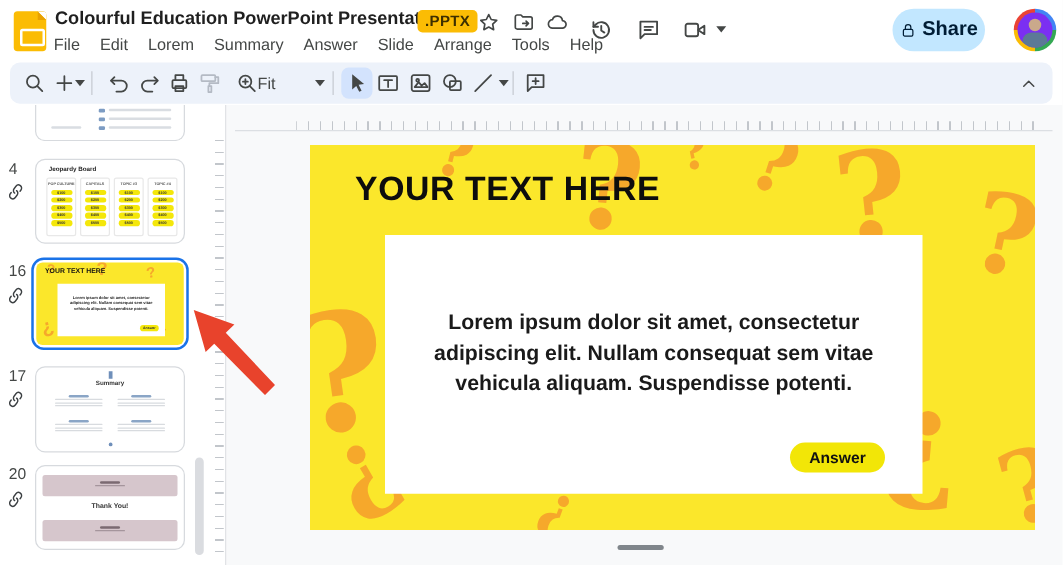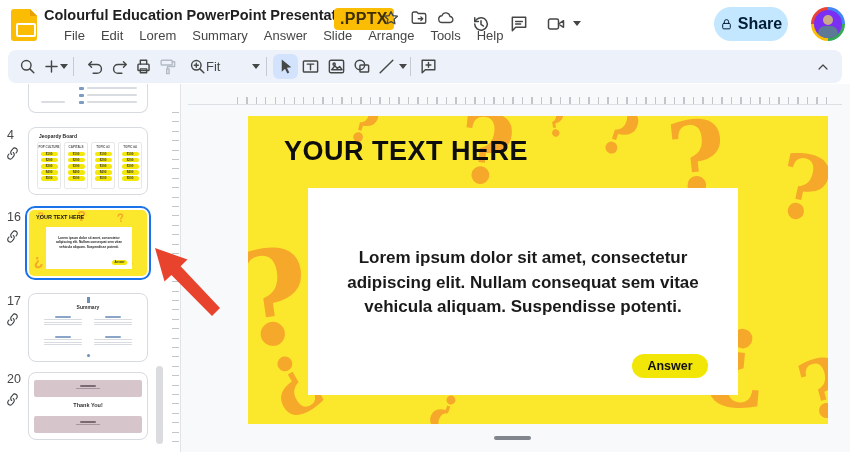--- a/index.html
+++ b/index.html
@@ -6,23 +6,23 @@
   html,body { width:850px; height:452px; overflow:hidden; }
   body { font-family:"Liberation Sans", sans-serif; background:#fff; }
   #app { position:relative; width:850px; height:452px; background:#fff; }
   .abs { position:absolute; }
 
   
   .logo { left:11px; top:9px; width:26px; height:32px; background:var(--badge-amber); border-radius:3px; }
   .logo:before { content:""; position:absolute; left:5px; top:14px; width:16px; height:10px; border:2.5px solid #fff; border-radius:2px; }
   .logo:after { content:""; position:absolute; right:0; top:0; border-top:7px solid #fff; border-left:7px solid #E8A100; border-top-right-radius:3px; }
   .doc-title { left:44px; top:7px; font-size:14.5px; font-weight:700; color:#1f1f1f; }
-  .badge { left:334px; top:8px; background:var(--badge-amber); color:#3d2f00; font-size:16px; font-weight:700; padding:2px 6px; border-radius:4px; letter-spacing:.3px; }
+  .badge { left:334px; top:8px; background:var(--badge-amber); color:#3d2f00; font-size:12px; font-weight:700; padding:2px 6px; border-radius:4px; letter-spacing:.3px; }
   .hdr-ic { top:9px; width:18px; height:18px; color:#444746; }
-  .menu-bar { left:56px; top:26px; display:flex; }
+  .menu-bar { left:35px; top:26px; display:flex; }
   .menu-item { font-size:13px; color:#444746; padding:2px 8px; border-radius:8px; cursor:default; }
 
   .right-ic { top:14px; width:20px; height:20px; color:#444746; }
   .caret { width:0; height:0; border-left:4px solid transparent; border-right:4px solid transparent; border-top:5px solid #444746; }
   .slideshow-btn { left:600px; top:7px; width:110px; height:34px; border:1px solid #B9BDC1; border-radius:17px; background:#fff; display:flex; align-items:center; }
   .slideshow-label { flex:1; text-align:center; font-size:13.5px; font-weight:600; color:#444746; }
   .ss-divider { width:1px; height:33px; background:#B9BDC1; }
   .ss-caret-zone { width:28px; display:flex; justify-content:center; }
   .share-btn { left:714px; top:7px; width:74px; height:34px; background:var(--share-blue); border-radius:17px; display:flex; align-items:center; justify-content:center; gap:5px; }
   .share-label { font-size:16px; font-weight:700; color:#001d35; }

